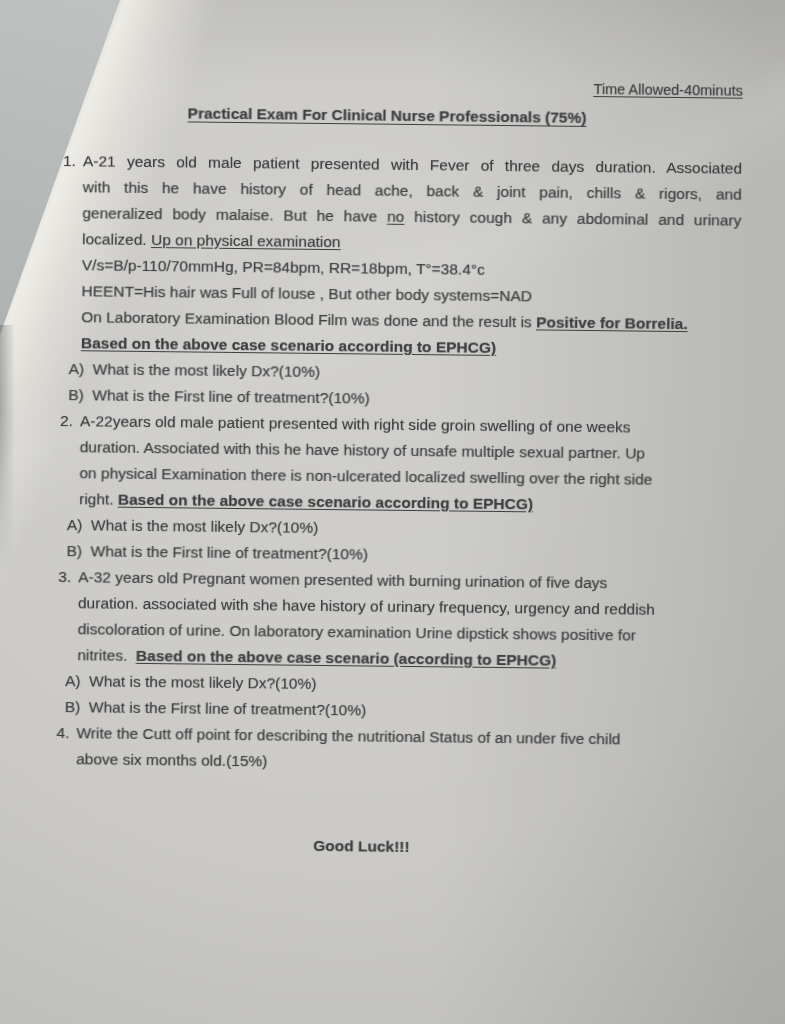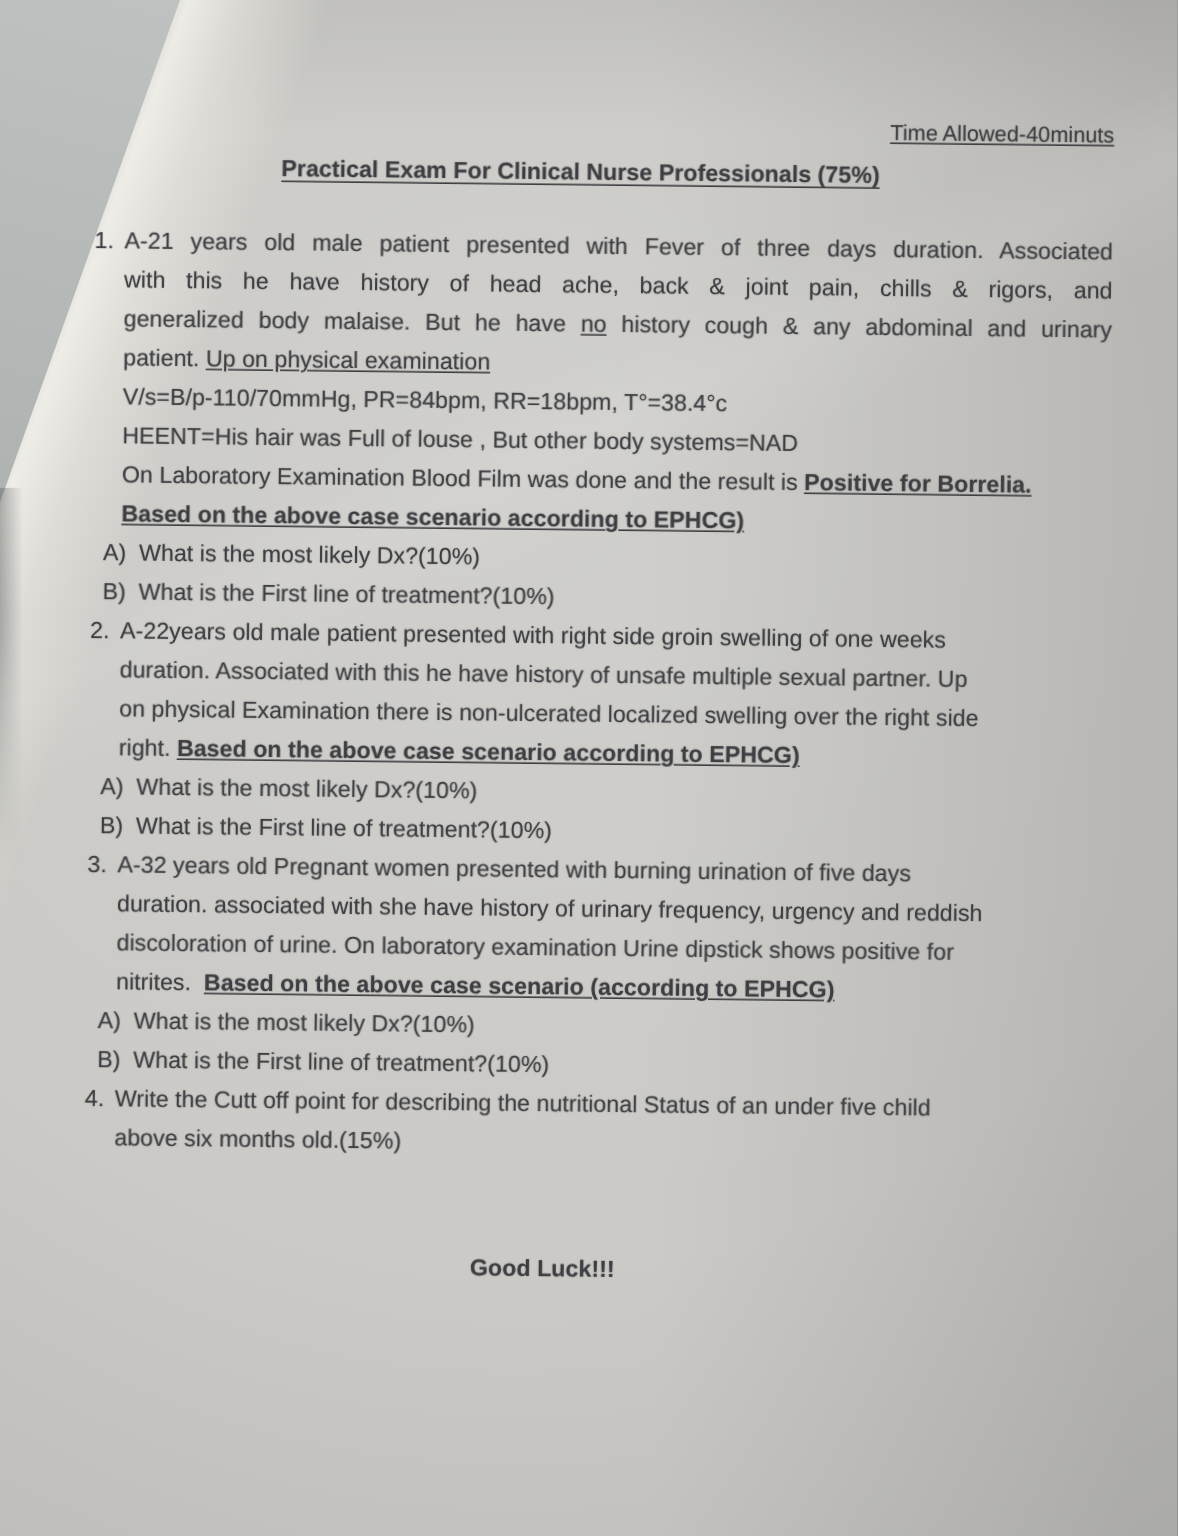--- a/index.html
+++ b/index.html
@@ -72,21 +72,21 @@
         <div class="row cont stretch">
           <span class="marker"></span>
           <div class="text"><span>with this he have history of head ache, back &amp; joint pain, chills &amp; rigors, and</span></div>
         </div>
         <div class="row cont stretch">
           <span class="marker"></span>
           <div class="text"><span>generalized body malaise. But he have </span><span class="u">no</span><span> history cough &amp; any abdominal and urinary</span></div>
         </div>
         <div class="row cont">
           <span class="marker"></span>
-          <div class="text"><span>patient. </span><span class="u">Up on physical examination</span></div>
+          <div class="text"><span>localized. </span><span class="u">Up on physical examination</span></div>
         </div>
         <div class="row sub">
           <span class="marker"></span>
           <div class="text"><span>V/s=B/p-110/70mmHg, PR=84bpm, RR=18bpm, T°=38.4°c</span></div>
         </div>
         <div class="row sub">
           <span class="marker"></span>
           <div class="text"><span>HEENT=His hair was Full of louse , But other body systems=NAD</span></div>
         </div>
         <div class="row sub">

